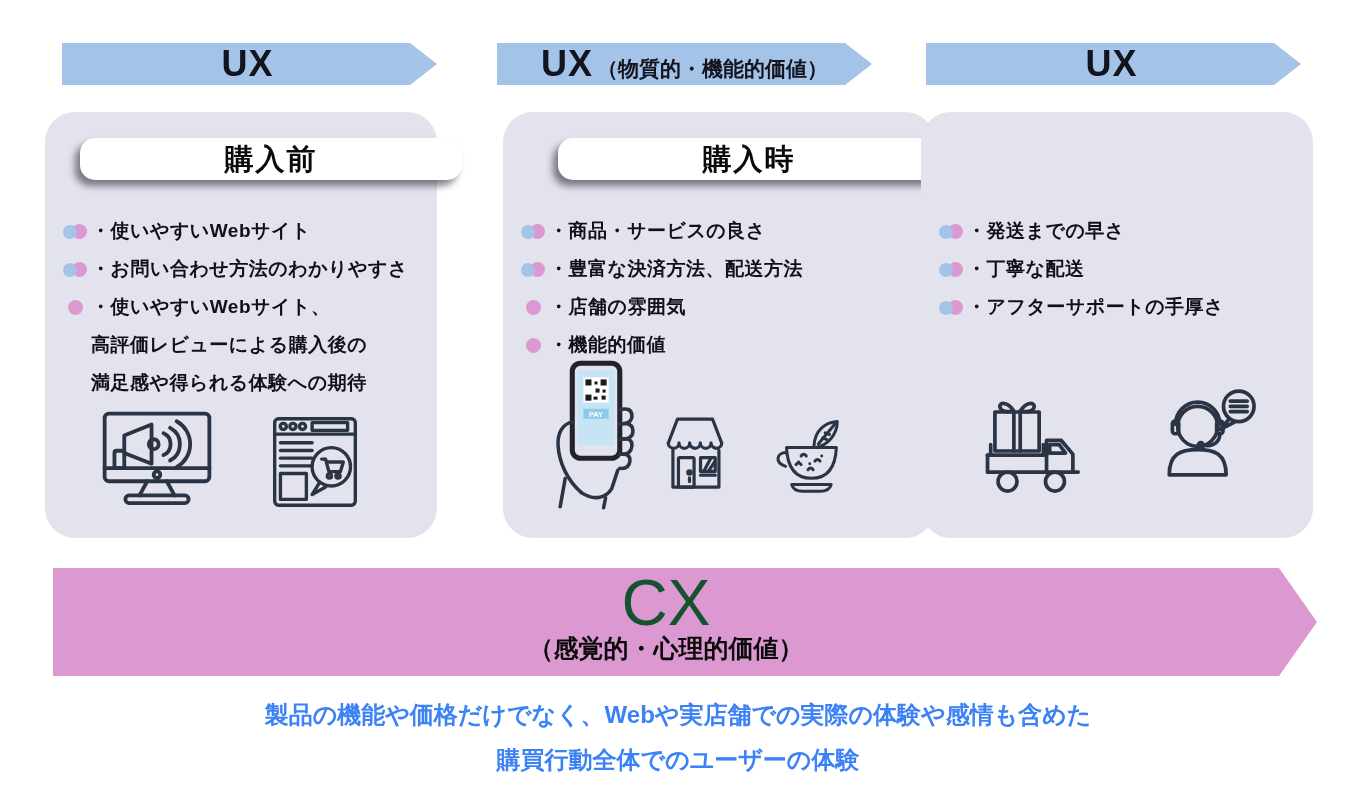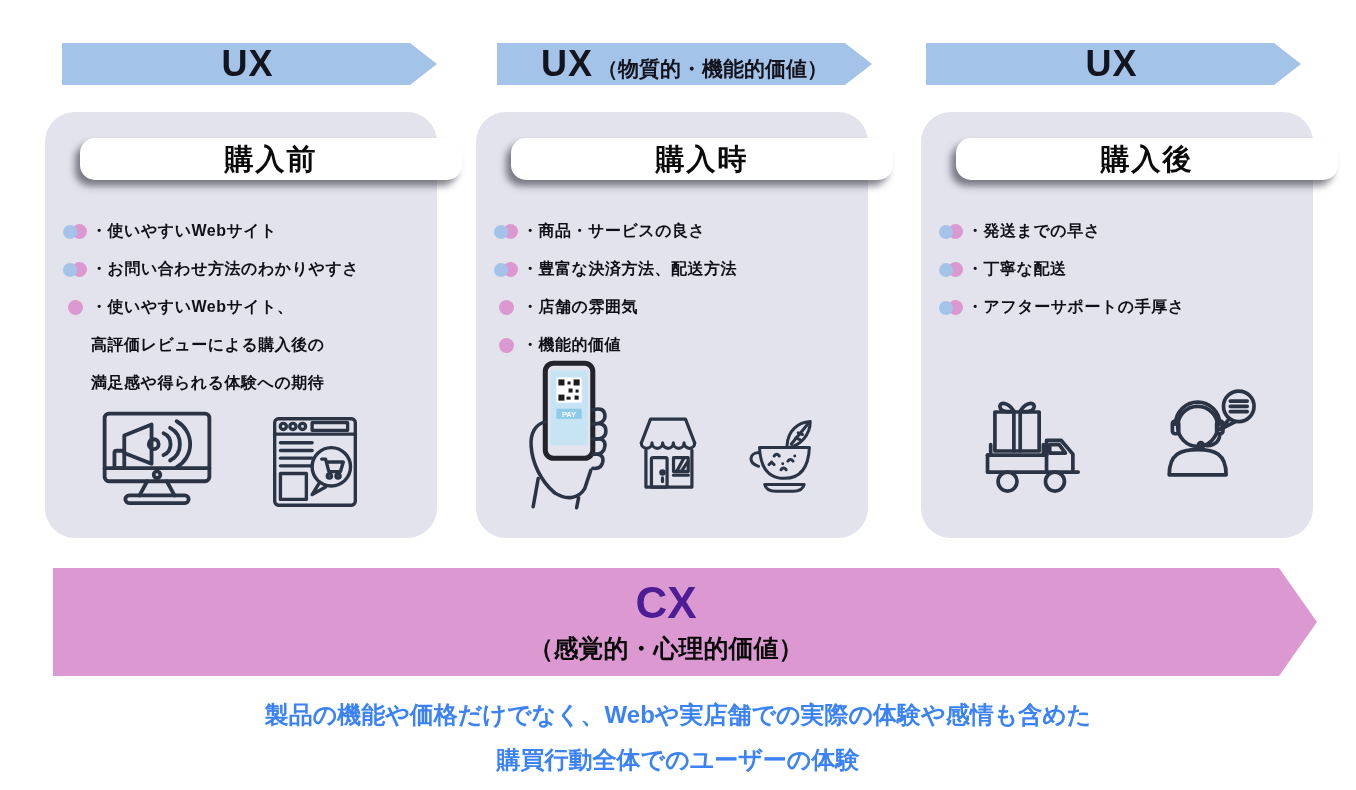--- a/index.html
+++ b/index.html
@@ -27,33 +27,33 @@
     box-shadow:-5px 6px 7px rgba(50,50,65,.6);
     text-align:center;line-height:42px;font-size:29px;font-weight:800;letter-spacing:2px;color:#0a0a0a;margin-left:30px;
   }
   .bullets{position:absolute;top:100px;left:18px;right:6px;}
   .bullet{display:flex;align-items:flex-start;}
   .marker{position:relative;width:28px;height:38px;flex:none;}
   .marker i{position:absolute;border-radius:50%;display:block;}
   .marker .pk{width:15px;height:15px;left:9px;top:12px;background:var(--pink,#dc98d0);}
   .marker .bl{width:14px;height:14px;left:0;top:12.5px;background:var(--blue,#a3c4e8);z-index:2;}
   .bullet[data-marker="pink"] .pk{left:5px;}
-  .btxt{font-size:16px;font-weight:700;line-height:38px;color:#101018;letter-spacing:.5px;}
+  .btxt{font-size:19px;font-weight:700;line-height:38px;color:#101018;letter-spacing:.5px;}
   
   .icon{position:absolute;}
   .icon svg{width:100%;height:100%;display:block;}
   .ln,.ln *{fill:none;stroke:#2b3445;stroke-width:3.5;stroke-linecap:round;stroke-linejoin:round;}
   .ln2,.ln2 *{fill:none;stroke:#23232b;stroke-width:5;stroke-linecap:round;stroke-linejoin:round;}
   
   .cx-arrow{
     position:absolute;left:53px;top:568px;width:1264px;height:108px;background:var(--pink,#dc98d0);
     clip-path:polygon(0 0,calc(100% - 38px) 0,100% 50%,calc(100% - 38px) 100%,0 100%);
     display:flex;flex-direction:column;align-items:center;justify-content:center;
   }
-  .cx-main{font-size:44px;font-weight:700;line-height:52px;color:#4c1d95;}
+  .cx-main{font-size:64px;font-weight:400;line-height:52px;color:#14532d;}
   .cx-sub{font-size:25px;font-weight:800;line-height:38px;color:#0a0a0a;}
   .cx-arrow .cx-text{transform:translateX(-19px);text-align:center;}
   
   .footer{
     position:absolute;top:692px;left:0;width:100%;text-align:center;
     font-size:24px;font-weight:700;line-height:45px;color:#3b82f6;
   }
 </style>
 </head>
 <body>
@@ -145,21 +145,21 @@
         <circle cx="67" cy="55" r="20"></circle>
         <path d="M55 71 L47 84 L61 76"></path>
         <path d="M57 47 h4 l3.5 13 h12 l3 -10 h-17"></path>
         <circle cx="65" cy="64.5" r="2.2"></circle>
             <circle cx="74" cy="64.5" r="2.2"></circle>
       </g>
         </svg>
     </div>
   </div>
 
-  <div class="card" style="left:476px;">
+  <div class="card" style="left:503px;padding-left:40px;">
     <div class="pill">購入時</div>
     <div class="bullets">
       <div class="bullet" data-marker="both">
         <span class="marker">
             <i class="pk"></i>
             <i class="bl"></i>
           </span>
         <div class="btxt">
             <div>・商品・サービスの良さ</div>
           </div>
@@ -250,21 +250,20 @@
         <g fill="#2b3445" stroke="none">
           <circle cx="39" cy="57" r="1.7"></circle>
             <circle cx="66" cy="50" r="1.7"></circle>
             <circle cx="52" cy="59" r="1.7"></circle>
         </g>
       </svg>
     </div>
   </div>
 
   <div class="card" style="left:921px;">
-    <div class="pill">購入後</div>
     <div class="bullets">
       <div class="bullet" data-marker="both">
         <span class="marker">
             <i class="pk"></i>
             <i class="bl"></i>
           </span>
         <div class="btxt">
             <div>・発送までの早さ</div>
           </div>
       </div>

